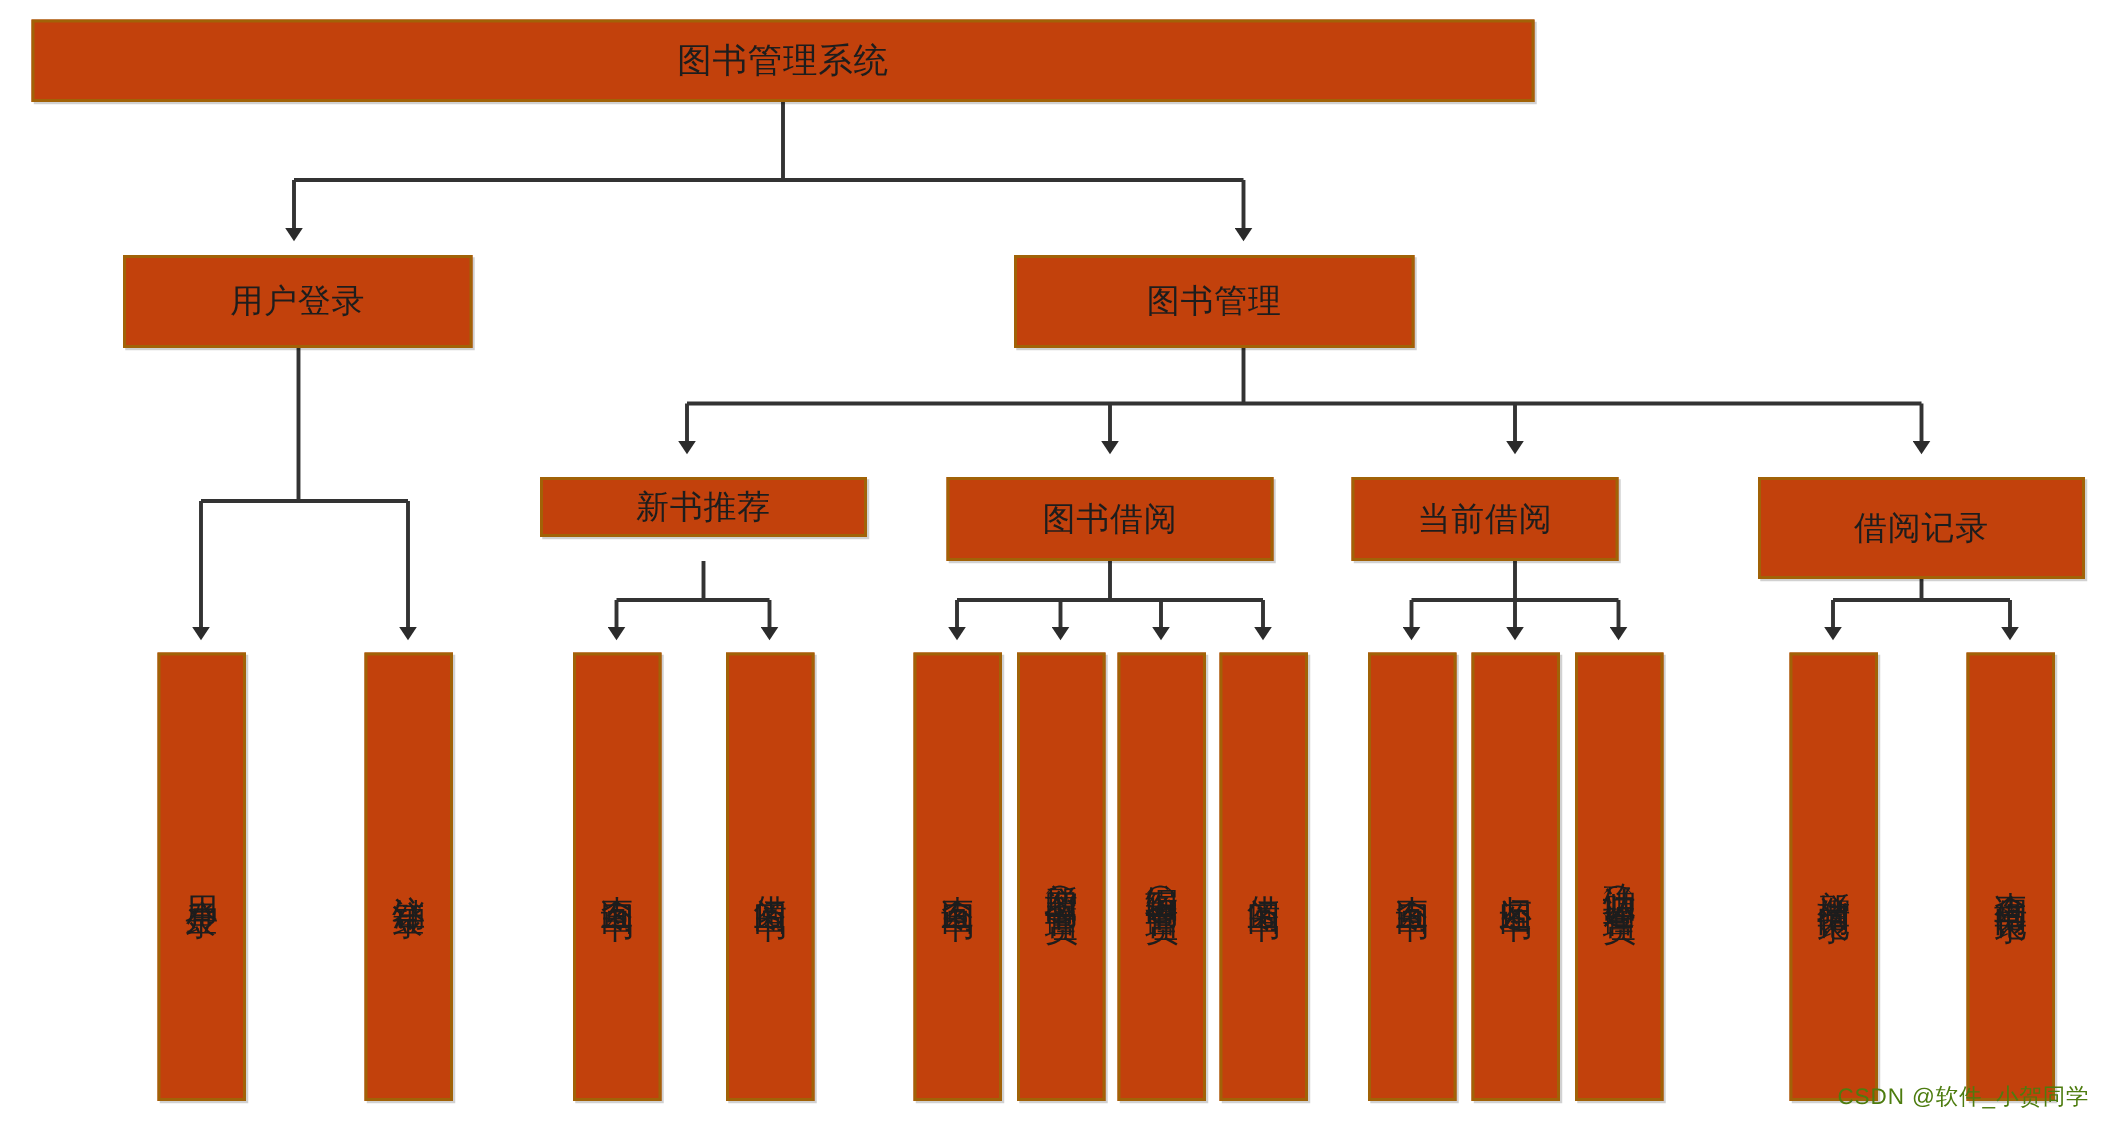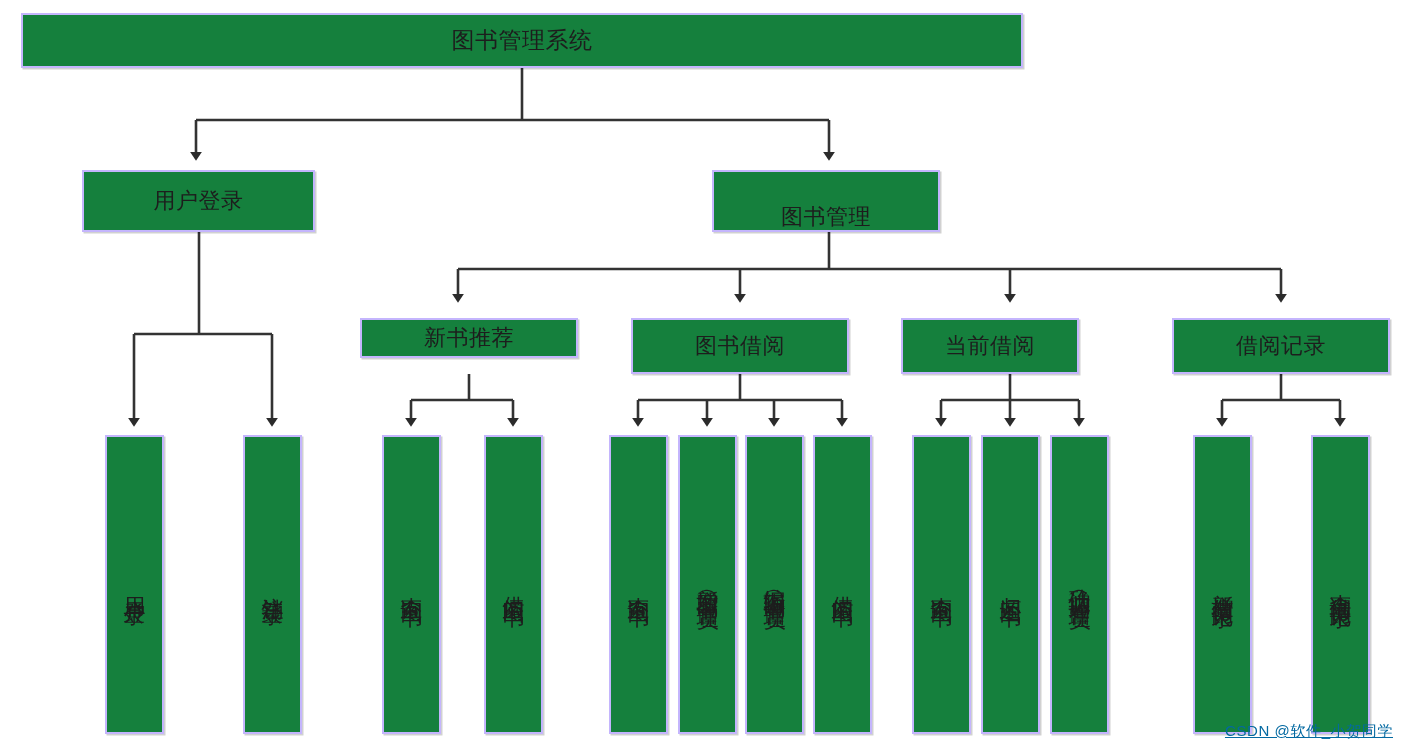--- a/index.html
+++ b/index.html
@@ -20,22 +20,22 @@
   #diagram-svg {
     position: absolute;
     left: 0;
     top: 0;
     width: 1405px;
     height: 747px;
   }
   .node-box {
     position: absolute;
     box-sizing: border-box;
-    background: #15803d;
-    border: 2px solid #c4b5fd;
+    background: #c2410c;
+    border: 2px solid #a16207;
     display: flex;
     align-items: center;
     justify-content: center;
     box-shadow: 1.5px 1.5px 0 rgba(0,0,0,0.18);
   }
   .node-label {
     color: #1d1d1d;
     line-height: 1.18;
     letter-spacing: 0.5px;
     white-space: nowrap;
@@ -53,24 +53,23 @@
     writing-mode: vertical-rl;
     text-orientation: upright;
     letter-spacing: 3px;
     line-height: 1;
   }
   #watermark {
     position: absolute;
     right: 12px;
     bottom: 6px;
     font-size: 15px;
-    color: #0369a1;
+    color: #4d7c0f;
     letter-spacing: 0.6px;
     white-space: nowrap;
-    text-decoration: underline;
   }
 </style>
 </head>
 <body>
 
 <div id="canvas">
 
   <svg id="diagram-svg" viewBox="0 0 1405 747" xmlns="http://www.w3.org/2000/svg">
     <defs>
       <marker id="arrow" markerWidth="10" markerHeight="12" refX="2.2" refY="6" orient="auto" markerUnits="userSpaceOnUse">
@@ -121,34 +120,34 @@
     </g>
   </svg>
 
   <div class="node-box node-root" style="left:21px; top:13px; width:1002px; height:55px;">
     <span class="node-label">图书管理系统</span>
   </div>
 
   <div class="node-box node-l2" style="left:82px; top:170px; width:233px; height:62px;">
     <span class="node-label">用户登录</span>
   </div>
-  <div class="node-box node-l2" style="left:712px; top:170px; width:228px; height:62px;align-items:flex-end;">
+  <div class="node-box node-l2" style="left:676px; top:170px; width:267px; height:62px;">
     <span class="node-label">图书管理</span>
   </div>
 
   <div class="node-box node-l3" style="left:360px; top:318px; width:218px; height:40px;">
     <span class="node-label">新书推荐</span>
   </div>
   <div class="node-box node-l3" style="left:631px; top:318px; width:218px; height:56px;">
     <span class="node-label">图书借阅</span>
   </div>
   <div class="node-box node-l3" style="left:901px; top:318px; width:178px; height:56px;">
     <span class="node-label">当前借阅</span>
   </div>
-  <div class="node-box node-l3" style="left:1172px; top:318px; width:218px; height:56px;">
+  <div class="node-box node-l3" style="left:1172px; top:318px; width:218px; height:68px;">
     <span class="node-label">借阅记录</span>
   </div>
 
   <div class="node-box node-leaf" style="left:105px; top:435px; width:59px; height:299px;">
     <span class="node-label">用户登录</span>
   </div>
   <div class="node-box node-leaf" style="left:243px; top:435px; width:59px; height:299px;">
     <span class="node-label">注销登录</span>
   </div>
 

